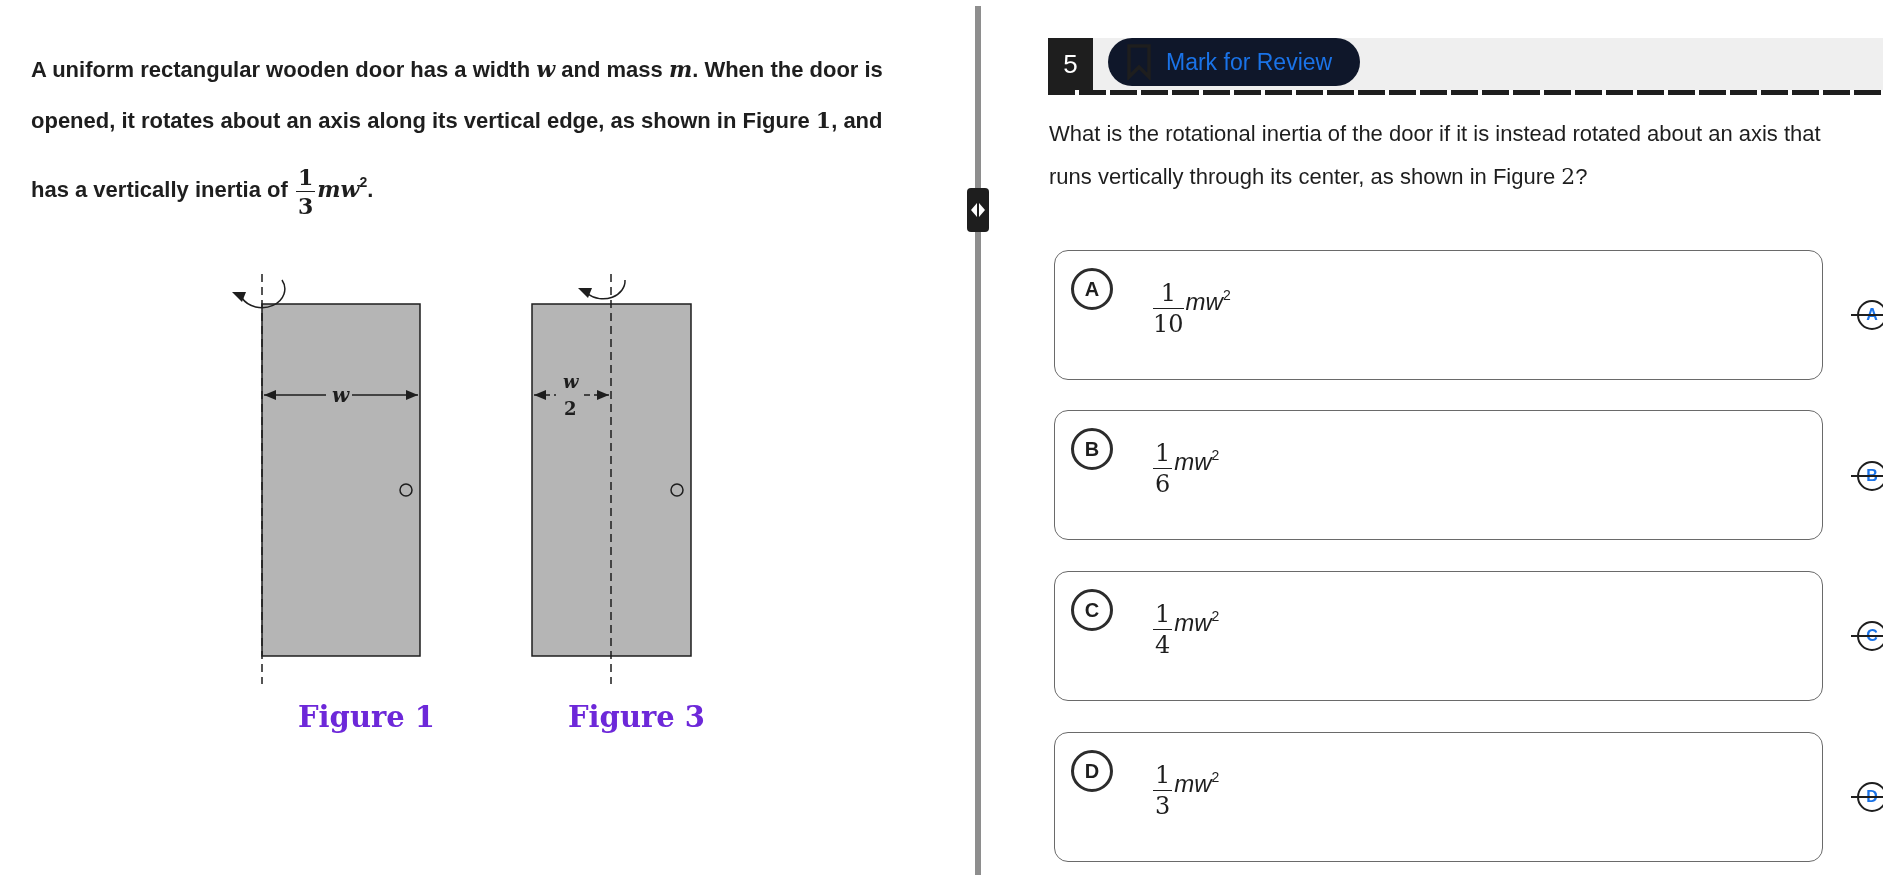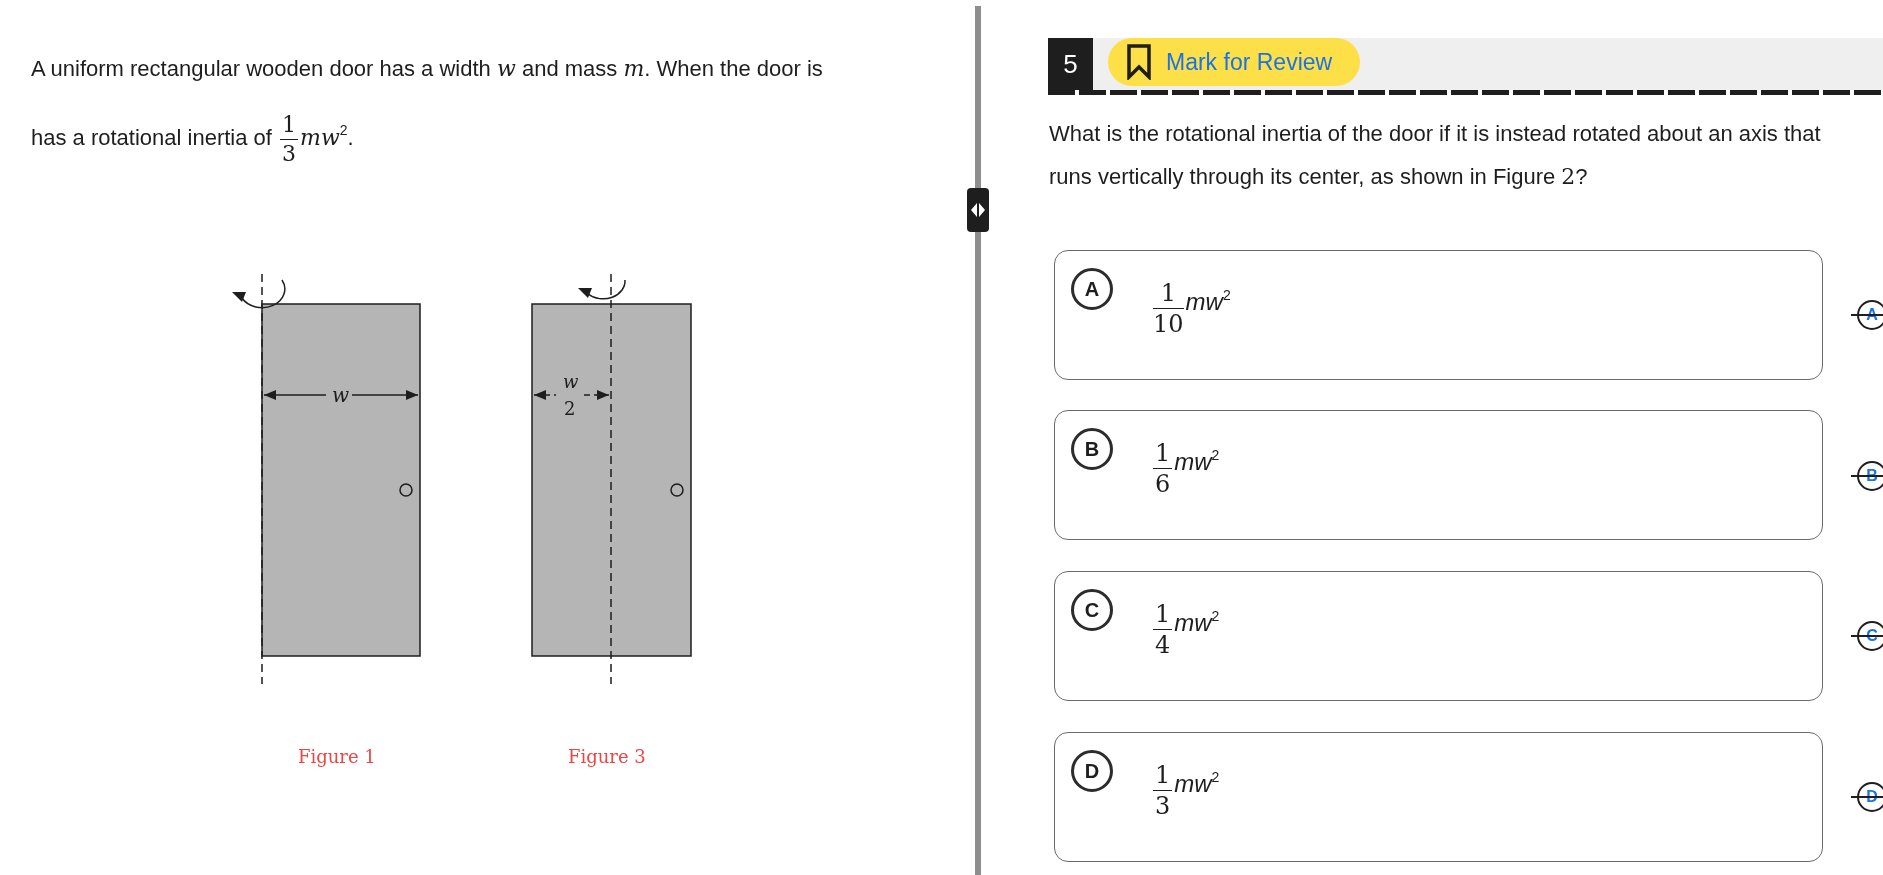--- a/index.html
+++ b/index.html
@@ -1,43 +1,43 @@
 <!DOCTYPE html>
 <html><head>
 <meta charset="utf-8">
 <style>
   * { box-sizing: border-box; margin: 0; padding: 0; }
   html, body { width: 1883px; height: 875px; overflow: hidden; background: #ffffff; }
   body { position: relative; font-family: "Liberation Sans", "DejaVu Sans", sans-serif; color: #1e1e1e; }
 
   
-  .left-pane { position: absolute; left: 0; top: 0; width: 975px; height: 620px; }
+  .left-pane { position: absolute; left: 0; top: 0; width: 975px; height: 620px; font-weight: bold; }
   .passage { position: absolute; left: 31px; top: 44px; width: 880px; font-size: 22px; line-height: 50px; color: #1e1e1e; }
   .passage .line { display: block; white-space: nowrap; }
   .math { font-family: "DejaVu Serif", "Liberation Serif", serif; font-style: italic; }
   .math-up { font-family: "DejaVu Serif", "Liberation Serif", serif; }
   .frac { display: inline-block; vertical-align: middle; text-align: center; font-family: "DejaVu Serif", "Liberation Serif", serif; font-style: normal; line-height: 1; margin: 0 2px; }
   .frac .num { display: block; padding: 0 2px; border-bottom: 1.5px solid #1e1e1e; font-size: 22px; padding-bottom: 3px; }
   .frac .den { display: block; font-size: 22px; padding-top: 3px; }
   .passage .line3 { margin-top: 6px; line-height: 60px; }
   sup { font-size: 14px; vertical-align: 10px; font-style: normal; }
 
   .figures { position: absolute; left: 220px; top: 270px; width: 520px; height: 470px; }
   .figures svg { position: absolute; left: 0; top: 0; }
-  .fig-caption { position: absolute; top: 430px; font-family: "DejaVu Serif", "Liberation Serif", serif; font-size: 18px; color: #ef4444; margin-top: 46px; }
+  .fig-caption { position: absolute; top: 430px; font-family: "DejaVu Serif", "Liberation Serif", serif; font-size: 29px; color: #6d28d9; }
 
   
   .divider { position: absolute; left: 975px; top: 6px; width: 6px; height: 869px; background: #8e8e8e; }
   .divider-handle { position: absolute; left: 967px; top: 188px; width: 22px; height: 44px; background: #1e1e1e; border-radius: 4px; display: flex; align-items: center; justify-content: center; }
 
   
   .right-pane { position: absolute; left: 985px; top: 0; width: 898px; height: 875px; }
   .qheader { position: absolute; left: 63px; top: 38px; width: 850px; height: 52px; background: #efefef; }
   .qnum { position: absolute; left: 0; top: 0; width: 45px; height: 52px; background: #1e1e1e; color: #fff; font-size: 26px; display: flex; align-items: center; justify-content: center; font-family: "Liberation Sans", sans-serif; }
-  .mark-review { position: absolute; left: 60px; top: 0; width: 252px; height: 48px; background: #fde047; border-radius: 26px; display: flex; align-items: center; padding-left: 18px; cursor: pointer; text-align: right; }
+  .mark-review { position: absolute; left: 60px; top: 0; width: 252px; height: 48px; background: #0f172a; border-radius: 26px; display: flex; align-items: center; padding-left: 18px; cursor: pointer; text-align: right; }
   .mark-review .label { color: #1a73e8; font-size: 23px; margin-left: 14px; }
   .dash-rule { position: absolute; left: 63px; top: 90px; width: 850px; height: 5px;
     background: repeating-linear-gradient(90deg, #1e1e1e 0, #1e1e1e 27px, transparent 27px, transparent 31px); }
 
   .question { position: absolute; left: 64px; top: 112px; width: 860px; font-size: 22px; line-height: 43px; color: #1e1e1e; white-space: nowrap; }
 
   .option { position: absolute; left: 69px; width: 769px; height: 130px; border: 1.5px solid #6a6a6a; border-radius: 14px; background: #fff; cursor: pointer; }
   .opt-letter { position: absolute; left: 16px; top: 17px; width: 42px; height: 42px; border: 3px solid #2c2c2c; border-radius: 50%; display: flex; align-items: center; justify-content: center; font-weight: bold; font-size: 20px; color: #1e1e1e; font-family: "Liberation Sans", sans-serif; }
   .opt-content { position: absolute; left: 96px; top: 30px; font-size: 24px; display: flex; align-items: center; }
   .opt-content .frac .num, .opt-content .frac .den { font-size: 24px; }
@@ -46,21 +46,22 @@
   .strike-btn { position: absolute; left: 868px; width: 30px; height: 30px; cursor: pointer; }
   .strike-btn .circ { position: absolute; left: 4px; top: 0; width: 30px; height: 30px; border: 2px solid #1e1e1e; border-radius: 50%; display: flex; align-items: center; justify-content: center; color: #1a73e8; font-weight: bold; font-size: 16px; font-family: "Liberation Sans", sans-serif; }
   .strike-btn .bar { position: absolute; left: -2px; top: 14px; width: 40px; height: 2px; background: #1e1e1e; }
 </style>
 </head>
 <body>
 
 <div class="left-pane">
   <div class="passage">
     <span class="line"><span>A uniform rectangular wooden door has a width </span><span class="math">w</span><span> and mass </span><span class="math">m</span><span>. When the door is</span></span>
-    <span class="line line3"><span>has a rotational inertia of </span><span class="frac"><span class="num">1</span><span class="den">3</span></span><span class="math">mw</span><sup>2</sup><span>.</span></span>
+    <span class="line"><span>opened, it rotates about an axis along its vertical edge, as shown in Figure </span><span class="math-up">1</span><span>, and</span></span>
+    <span class="line line3"><span>has a vertically inertia of </span><span class="frac"><span class="num">1</span><span class="den">3</span></span><span class="math">mw</span><sup>2</sup><span>.</span></span>
   </div>
 
   <div class="figures">
     <svg width="520" height="420" viewBox="0 0 520 420">
       <defs>
         <marker id="arrowR" markerWidth="10" markerHeight="8" refX="10" refY="4" orient="auto" markerUnits="userSpaceOnUse">
           <path d="M0,0 L10,4 L0,8 Z" fill="#1e1e1e"></path>
         </marker>
       </defs>
 

